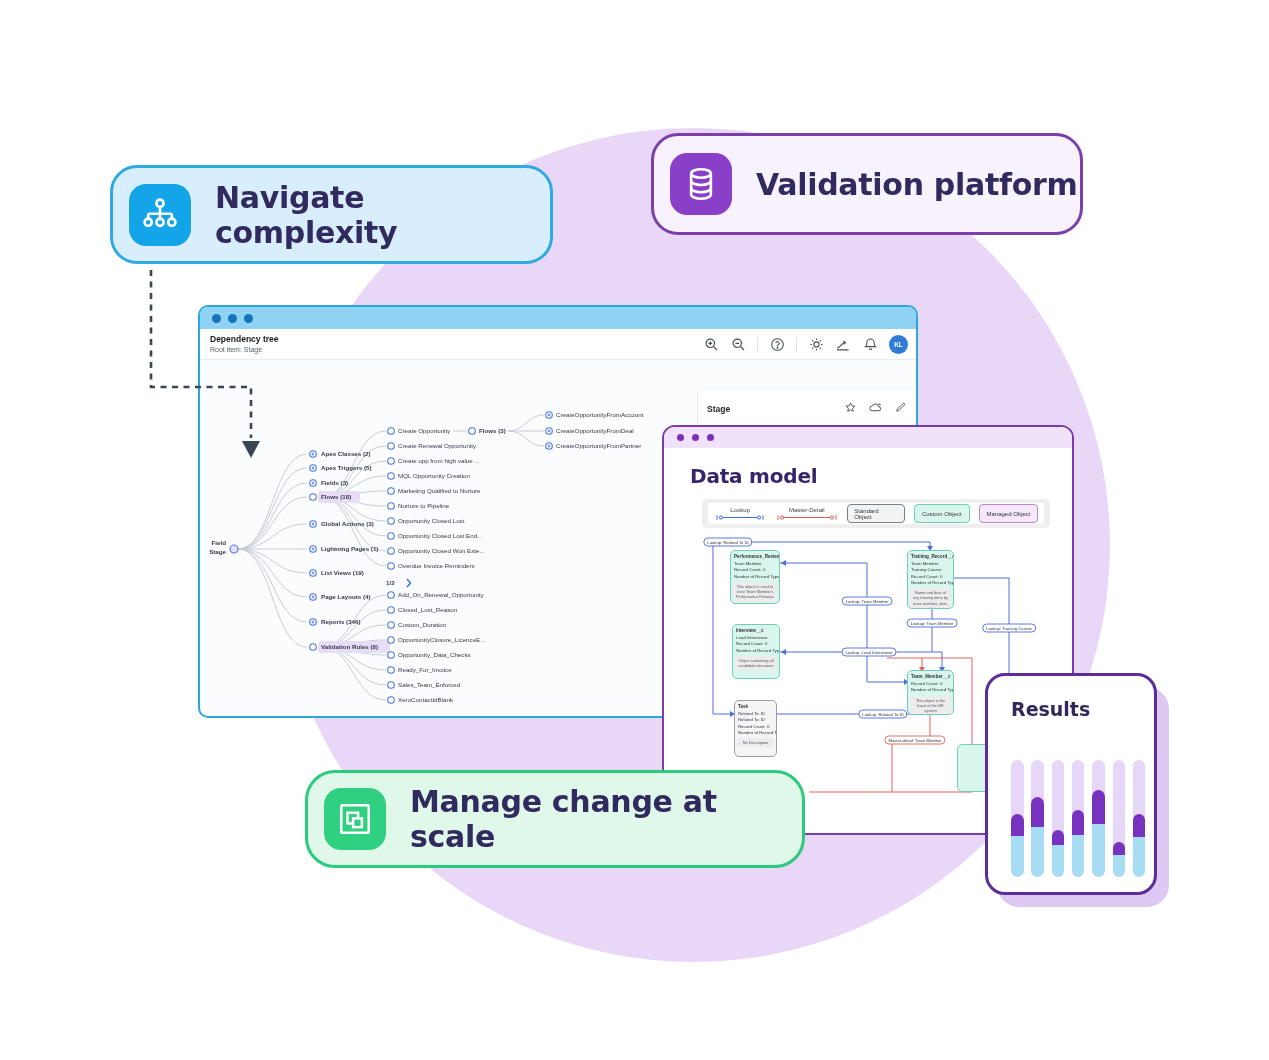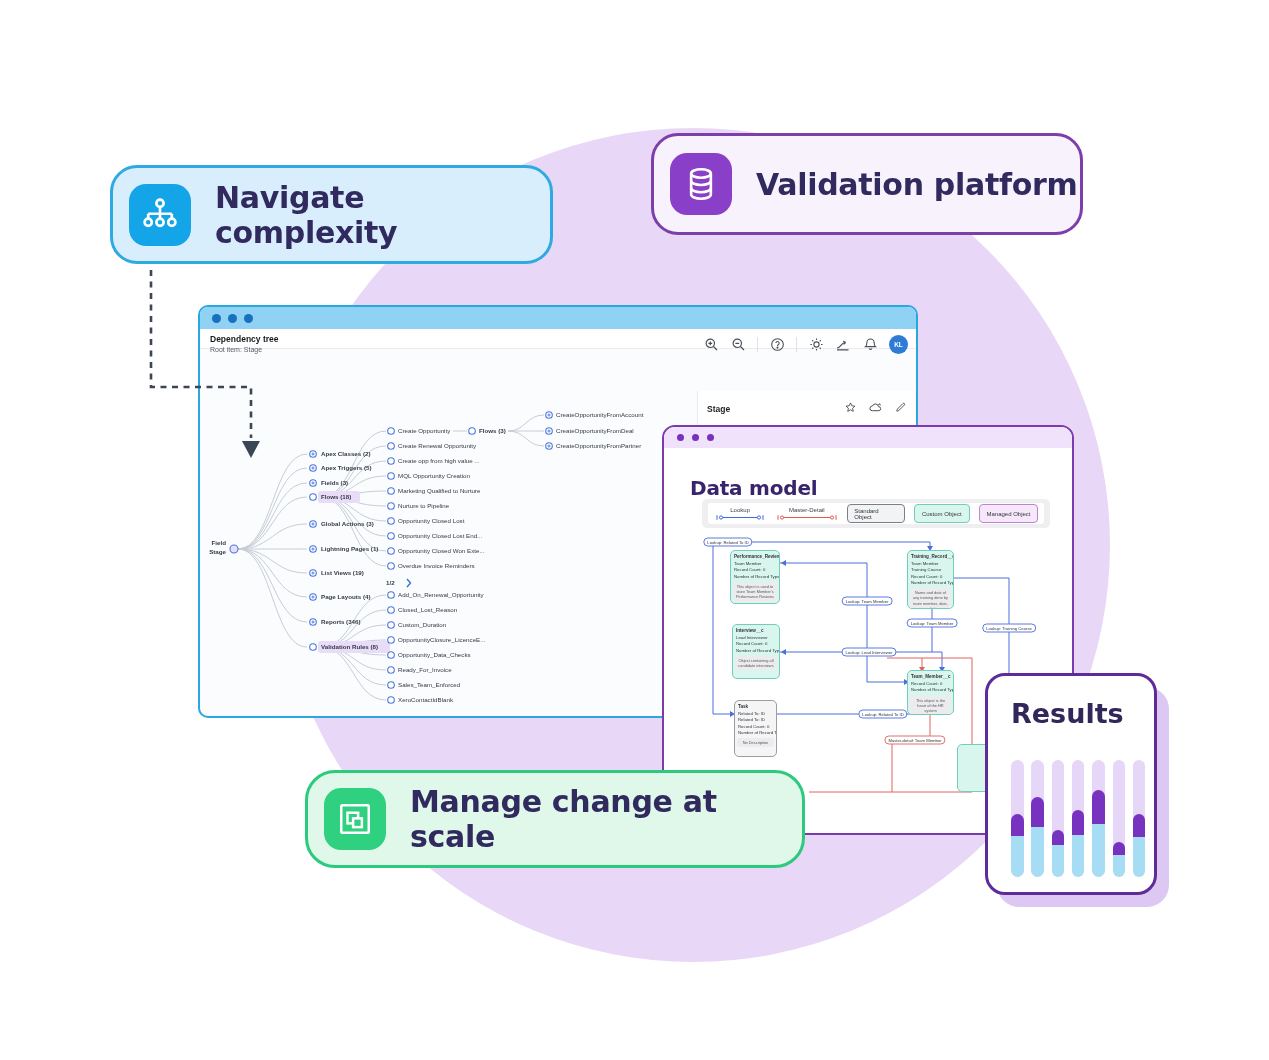--- a/index.html
+++ b/index.html
@@ -29,21 +29,21 @@
 
   
   .dashed-arrow { position:absolute; left:0; top:0; z-index:12; pointer-events:none; }
 
   
   .dep-window { position:absolute; left:198px; top:305px; width:720px; height:413px;
     background:#FAFCFE; border:2px solid #2BA7E0; border-radius:10px; overflow:hidden; z-index:10; }
   .dep-titlebar { position:absolute; left:0; top:0; right:0; height:22px; background:#8FD2F3;
     display:flex; align-items:center; gap:7px; padding-left:12px; }
   .dep-dot { width:9px; height:9px; border-radius:50%; background:#1772BB; }
-  .dep-header { position:absolute; left:0; top:22px; right:0; height:20px; background:#fff;
+  .dep-header { position:absolute; left:0; top:22px; right:0; height:31px; background:#fff;
     border-bottom:1px solid #E9EBEE; }
   .dep-title { position:absolute; left:10px; top:5px; font-size:8.5px; font-weight:bold; color:#17191C; }
   .dep-subtitle { position:absolute; left:10px; top:17px; font-size:7px; color:#5A6068; }
   .dep-toolbar { position:absolute; right:8px; top:0; height:31px; display:flex; align-items:center; gap:11px; }
   .tb-icon { width:16px; height:16px; display:flex; align-items:center; justify-content:center; cursor:pointer; }
   .v-divider { width:1px; height:15px; background:#DDE0E4; }
   .avatar { width:19px; height:19px; border-radius:50%; background:#2E7CD6; color:#fff;
     font-size:6.5px; font-weight:bold; display:flex; align-items:center; justify-content:center; }
   .dep-tabs { position:absolute; left:0; top:53px; right:0; height:31px; background:#fff;
     border-bottom:1px solid #E9EBEE; display:flex; align-items:stretch; }
@@ -61,21 +61,21 @@
   .side-icons { position:absolute; right:10px; top:11px; display:flex; gap:13px; color:#4A5056; }
   .side-divider { position:absolute; left:0; right:0; top:36px; border-bottom:1px solid #E8EAEC; }
 
   
   .dm-window { position:absolute; left:662px; top:425px; width:412px; height:410px; background:#fff;
     border:2.5px solid #7C3BAC; border-radius:13px; overflow:hidden; z-index:20; }
   .dm-titlebar { position:absolute; left:0; top:0; right:0; height:21px; background:#EFE2FA;
     display:flex; align-items:center; gap:8px; padding-left:13px; }
   .dm-dot { width:7px; height:7px; border-radius:50%; background:#7B2FBE; }
   .dm-heading { position:absolute; left:26px; top:37px; font-family:"DejaVu Sans", sans-serif;
-    font-weight:bold; font-size:20px; color:#38246B; letter-spacing:-0.2px;margin-top:12px; }
+    font-weight:bold; font-size:20px; color:#38246B; letter-spacing:-0.2px; }
   .dm-legend { position:absolute; left:38px; top:72px; width:348px; height:29px; background:#EFEFF2;
     border-radius:5px; padding:4px 6px; }
   .dm-legend-inner { width:100%; height:100%; background:#fff; border-radius:3px; display:flex;
     align-items:center; padding:0 6px; gap:9px; }
   .leg-line-item { display:flex; flex-direction:column; align-items:center; gap:1px; width:58px; }
   .leg-line-item .leg-text { font-size:6px; color:#3A3F45; }
   .leg-box { height:19px; border-radius:4px; display:flex; align-items:center; justify-content:center;
     font-size:6px; color:#33373D; padding:0 6px; }
   .leg-standard { background:#F2F3F4; border:1px solid #7A7F87; width:62px; }
   .leg-custom { background:#D8F6EC; border:1px solid #6FCFB6; width:61px; }
@@ -96,21 +96,21 @@
     z-index:3; }
   .dm-pill--lookup { border:1px solid #5B79E3; }
   .dm-pill--master { border:1px solid #E2736C; }
 
   
   .results-shadow { position:absolute; left:997px; top:687px; width:172px; height:220px;
     border-radius:22px; background:#DCC8F3; z-index:30; }
   .results-card { position:absolute; left:985px; top:673px; width:172px; height:222px; background:#fff;
     border:3px solid #5E2B97; border-radius:20px; z-index:31; }
   .results-title { position:absolute; left:23px; top:22px; font-family:"DejaVu Sans", sans-serif;
-    font-weight:bold; font-size:27px; color:#332659; }
+    font-weight:bold; font-size:19px; color:#332659; }
   .results-chart { position:absolute; left:23px; top:84px; width:142px; height:117px; }
   .bar-track { position:absolute; bottom:0; width:12.5px; height:100%; border-radius:7px;
     background:#E6D6F7; overflow:hidden; }
   .bar-fill { position:absolute; bottom:0; left:0; right:0; border-radius:7px; overflow:hidden;
     display:flex; flex-direction:column; }
   .seg-purple { background:#7733BF; }
   .seg-blue { background:#A6DDF5; flex:1 1 auto; }
 </style>
 </head>
 <body>

